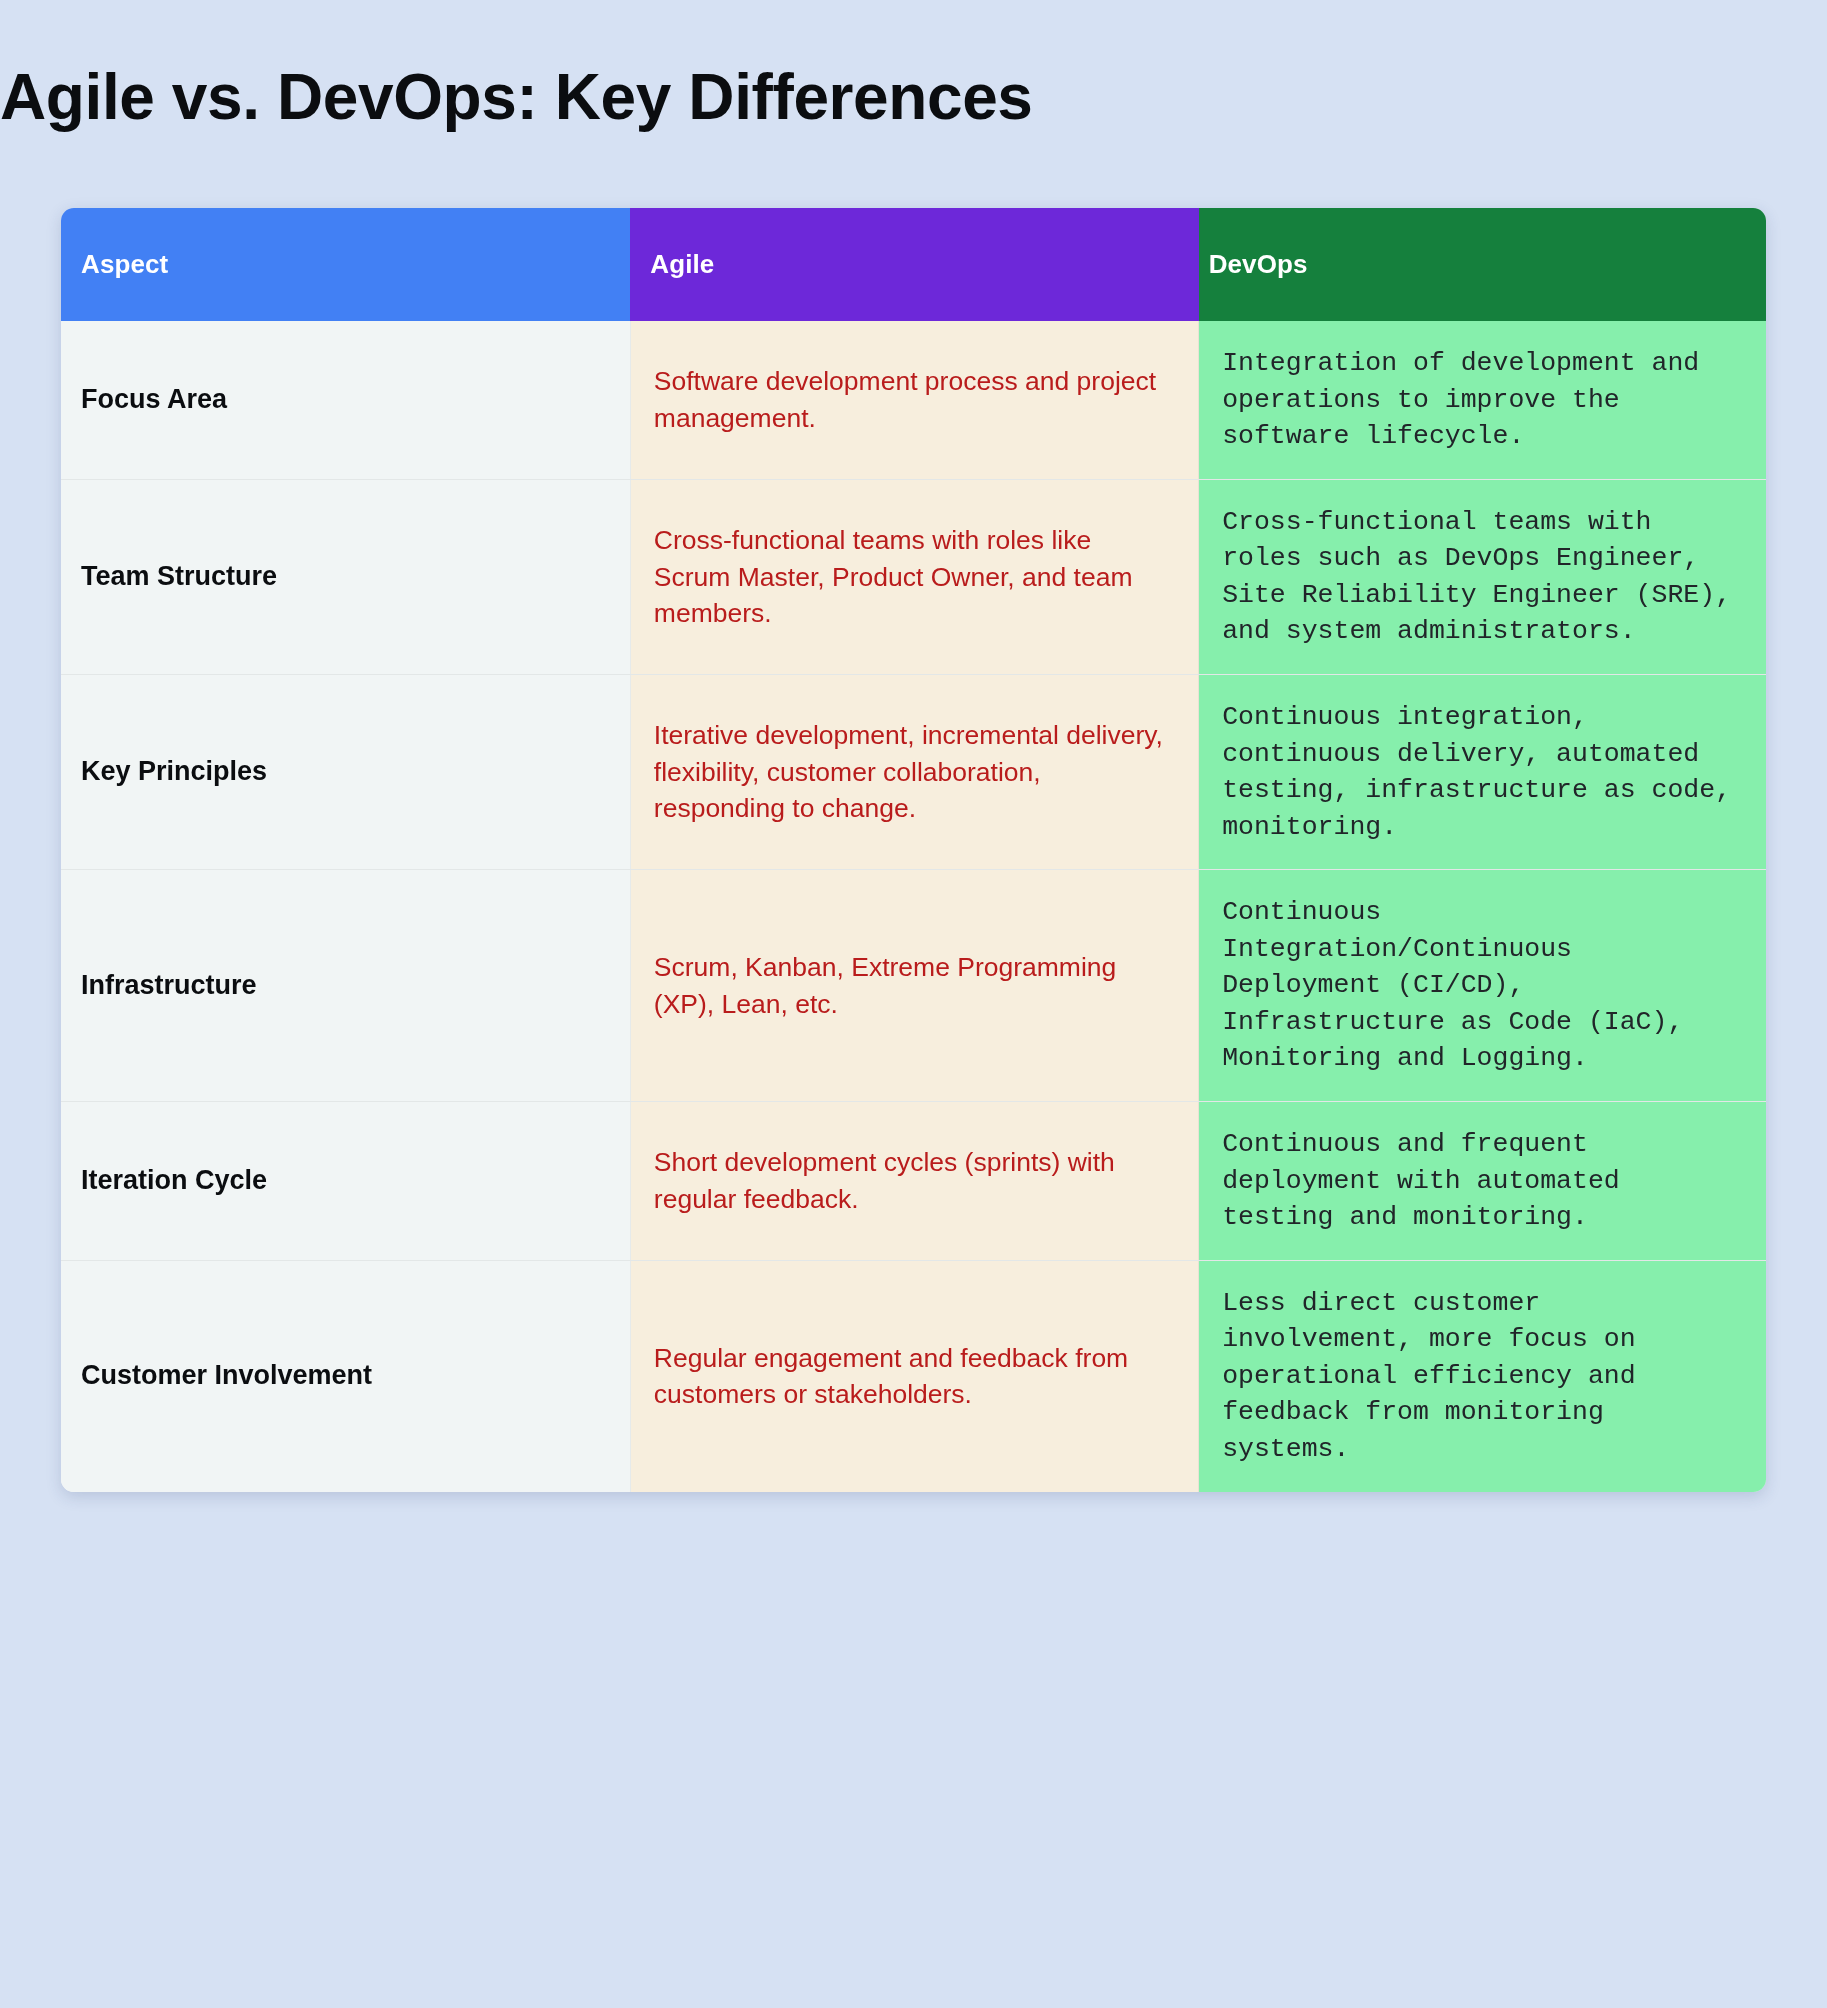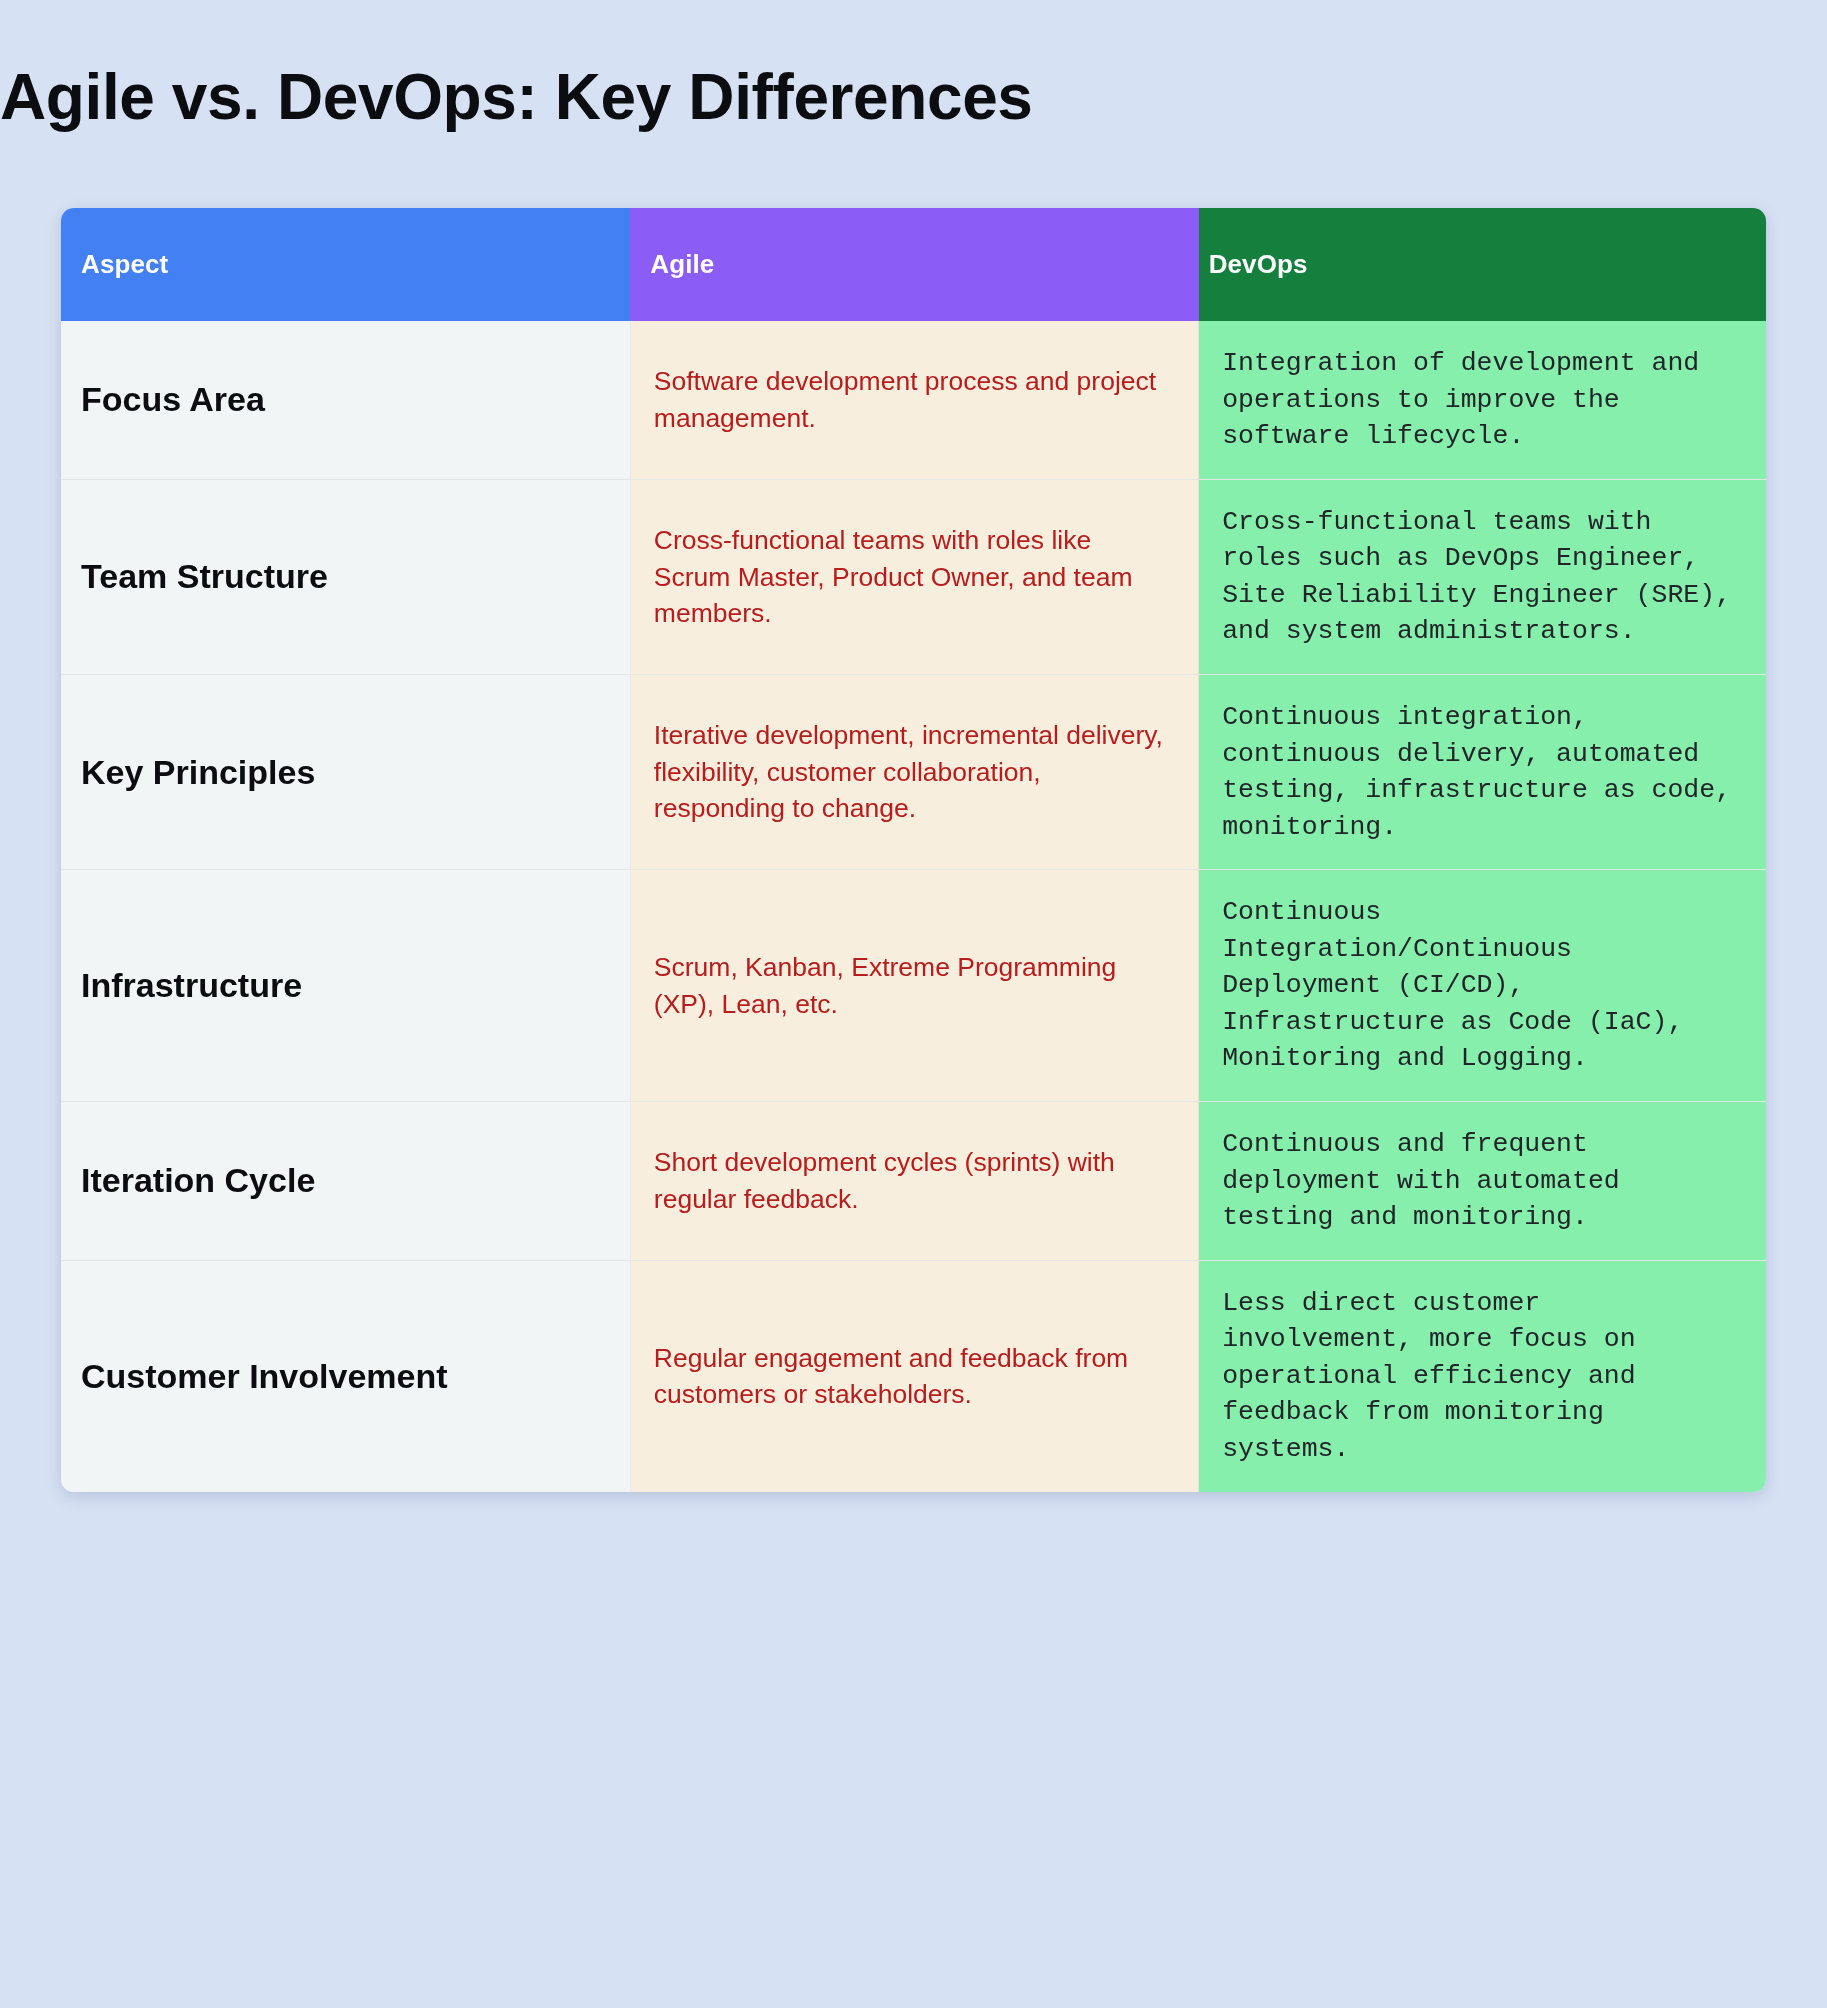--- a/index.html
+++ b/index.html
@@ -57,38 +57,38 @@
     vertical-align: middle;
     text-align: left;
     font-size: 26px;
     font-weight: bold;
     color: #ffffff;
     padding: 0 20px 0 20px;
     letter-spacing: 0.1px;
   }
 
   thead th.h-aspect  { background: #4280f4; padding-left: 20px; }
-  thead th.h-agile   { background: #8b5cf6; }
+  thead th.h-agile   { background: #6d28d9; }
   thead th.h-devops  { background: #15803d; padding-left: 10px; }
 
   tbody td {
     vertical-align: middle;
     font-size: 26.5px;
     line-height: 1.38;
     color: #212529;
     padding: 24px 24px 24px 22px;
     border-bottom: 0.9px solid #e3e7e7;
   }
 
   tbody tr:last-child td { border-bottom: none; }
 
   td.cell-aspect {
     background: #f1f5f5;
     font-weight: bold;
-    font-size: 34px;
+    font-size: 27px;
     color: #0b0d10;
     border-right: 0.9px solid #e6eaea;
     padding-left: 20px;
   }
 
   td.cell-agile {
     background: #f7eedd;
     color: #b91c1c;
     border-right: 0.9px solid #e9e2d4;
     padding-left: 23px;

